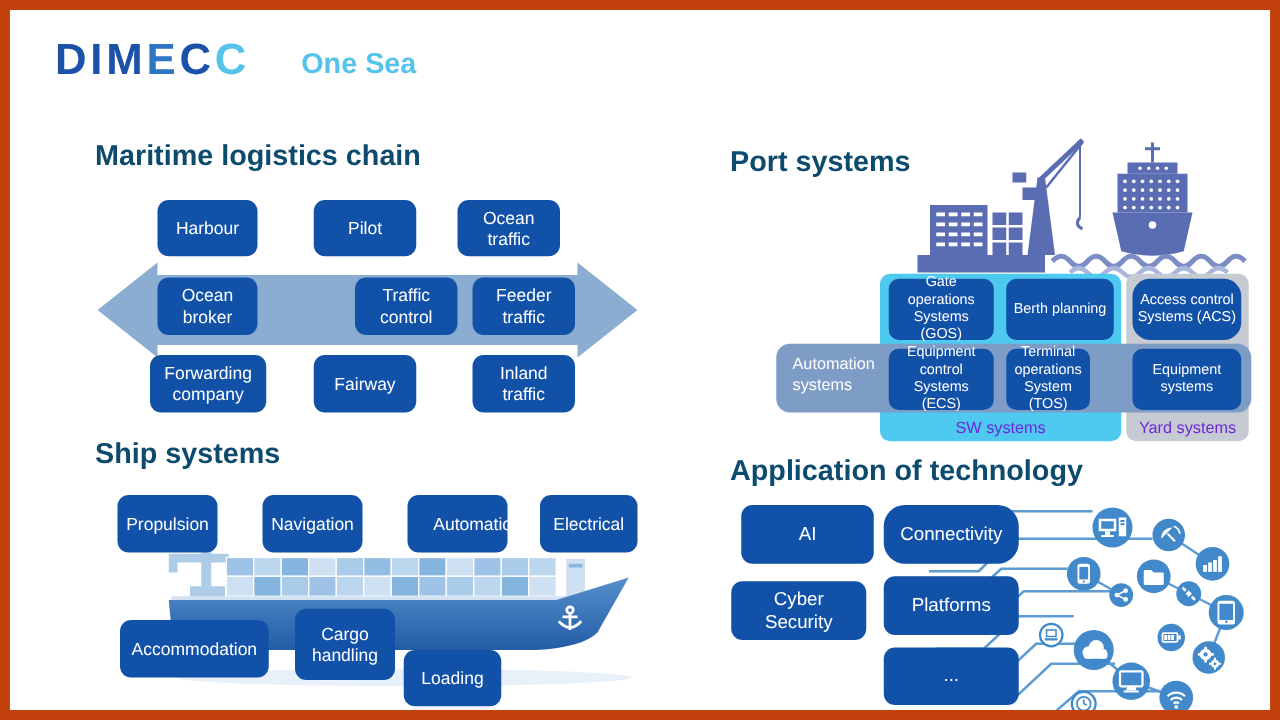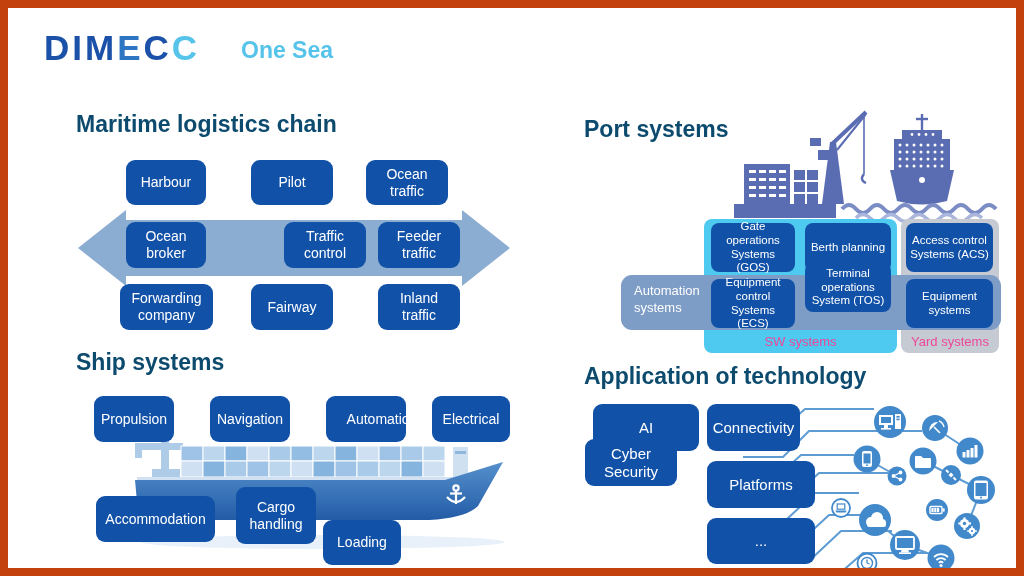--- a/index.html
+++ b/index.html
@@ -18,21 +18,21 @@
     display:flex;align-items:center;justify-content:center;text-align:center;line-height:1.18;
   }
   .f14{font-size:14px;padding:0 6px;box-sizing:border-box;}
   .f15{font-size:15px;padding:0 10px;box-sizing:border-box;}
   .f12{font-size:11.5px;padding:0 3px;box-sizing:border-box;border-radius:8px;}
   .panel{position:absolute;border-radius:8px;}
   .panel.cyan{background:#4ec9f0;}
   .panel.gray{background:#c6cad3;}
   .band{position:absolute;background:#7d9cc6;border-radius:11px;}
   .band-label{position:absolute;color:#fff;font-size:13px;line-height:1.3;text-align:left;}
-  .panel-label{position:absolute;color:#ec4899;font-size:13px;text-align:center;}
+  .panel-label{position:absolute;color:#6d28d9;font-size:13px;text-align:center;}
   svg{position:absolute;}
 </style>
 </head>
 <body>
 
 <div class="slide">
 
   <div class="logo"><span class="lp1">DIM</span><span class="lp2">E</span><span class="lp3">C</span><span class="lp4">C</span></div>
   <div class="tagline">One Sea</div>
 
@@ -202,23 +202,23 @@
     <path d="M130,110 q7,-7 14,0 t14,0 t14,0 t14,0 t14,0 t14,0 t14,0 t14,0 t14,0" stroke="#aab6dc" stroke-width="3.5" fill="none"></path>
   </svg>
 
   <div class="panel cyan" style="left:696px;top:211px;width:193px;height:134px;"></div>
   <div class="panel gray" style="left:893px;top:211px;width:98px;height:134px;"></div>
   <div class="band" style="left:613px;top:267px;width:380px;height:55px;"></div>
   <div class="band-label" style="left:626px;top:275px;width:80px;">Automation systems</div>
 
   <div class="bx f12" style="left:703px;top:215px;width:84px;height:49px;">Gate operations Systems (GOS)</div>
   <div class="bx f12" style="left:797px;top:215px;width:86px;height:49px;">Berth planning</div>
-  <div class="bx f12" style="left:898px;top:215px;width:87px;height:49px;">Access control Systems (ACS)</div>
+  <div class="bx f12" style="left:898px;top:215px;width:87px;height:49px;border-radius:14px;">Access control Systems (ACS)</div>
   <div class="bx f12" style="left:703px;top:271px;width:84px;height:49px;">Equipment control Systems (ECS)</div>
-  <div class="bx f12" style="left:797px;top:255px;width:86px;height:49px;">Terminal operations System (TOS)</div>
+  <div class="bx f12" style="left:797px;top:271px;width:67px;height:49px;">Terminal operations System (TOS)</div>
   <div class="bx f12" style="left:898px;top:271px;width:87px;height:49px;">Equipment systems</div>
 
   <div class="panel-label" style="left:696px;top:326px;width:193px;">SW systems</div>
   <div class="panel-label" style="left:893px;top:326px;width:98px;">Yard systems</div>
 
   <div class="sec-title" style="left:576px;top:355px;">Application of technology</div>
 
   <svg style="left:735px;top:383px;" width="283" height="187" viewBox="0 0 283 187">
     <g stroke="#5d9bd3" stroke-width="2" fill="none" stroke-linejoin="round">
       <path d="M0,48 H28 L62,18 H131"></path>
@@ -343,18 +343,18 @@
     </g>
     <g transform="translate(124,172)">
       <circle r="9.5" fill="#fff" stroke="#4289cb" stroke-width="1.8"></circle>
       <circle r="5.5" fill="none" stroke="#4289cb" stroke-width="1.4"></circle>
       <line x1="0" y1="0" x2="0" y2="-3.4" stroke="#4289cb" stroke-width="1.3"></line>
         <line x1="0" y1="0" x2="2.6" y2="1" stroke="#4289cb" stroke-width="1.3"></line>
     </g>
   </svg>
 
   <div class="bx f15" style="left:569px;top:396px;width:106px;height:47px;margin-left:16px;">AI</div>
-  <div class="bx f15" style="left:699px;top:396px;width:93px;height:47px;">Connectivity</div>
-  <div class="bx f15" style="left:577px;top:431px;width:92px;height:47px;">Cyber Security</div>
+  <div class="bx f15" style="left:699px;top:396px;width:108px;height:47px;border-radius:17px;">Connectivity</div>
+  <div class="bx f15" style="left:577px;top:457px;width:108px;height:47px;">Cyber Security</div>
   <div class="bx f15" style="left:699px;top:453px;width:108px;height:47px;">Platforms</div>
   <div class="bx f15" style="left:699px;top:510px;width:108px;height:46px;">...</div>
 
 </div>
 
 </body></html>

